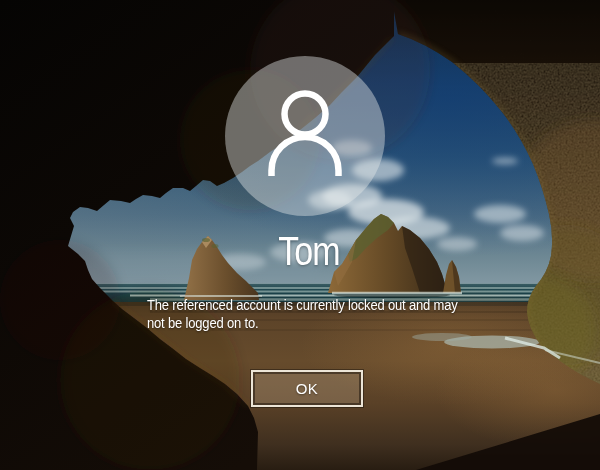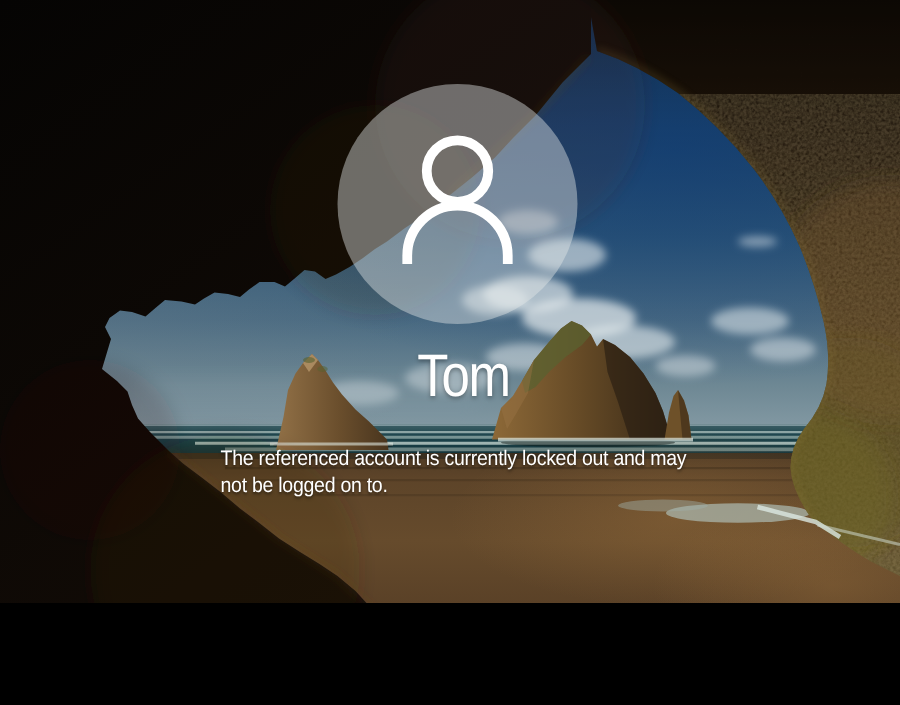--- a/index.html
+++ b/index.html
@@ -1,17 +1,17 @@
 <!DOCTYPE html>
 <html><head>
 <meta charset="utf-8">
 <style>
   html,body{margin:0;padding:0;background:#000;}
   #screen{
-    position:relative;width:600px;height:402px;overflow:hidden;
+    position:relative;width:600px;height:470px;overflow:hidden;
     font-family:"Liberation Sans",sans-serif;
     background:#000;
   }
   #bg{position:absolute;left:0;top:0;width:600px;height:470px;display:block;}
   .avatar{
     position:absolute;left:225px;top:56px;width:160px;height:160px;
     border-radius:50%;background:rgba(226,229,229,0.44);
   }
   .avatar svg{position:absolute;left:0;top:0;}
   .username{
@@ -218,14 +218,15 @@
     </svg>
   </div>
 
   <div class="username">Tom</div>
 
   <div class="message">
     <div>The referenced account is currently locked out and may</div>
     <div>not be logged on to.</div>
   </div>
 
+  <button class="ok-btn">OK</button>
 
 </div>
 
 </body></html>

